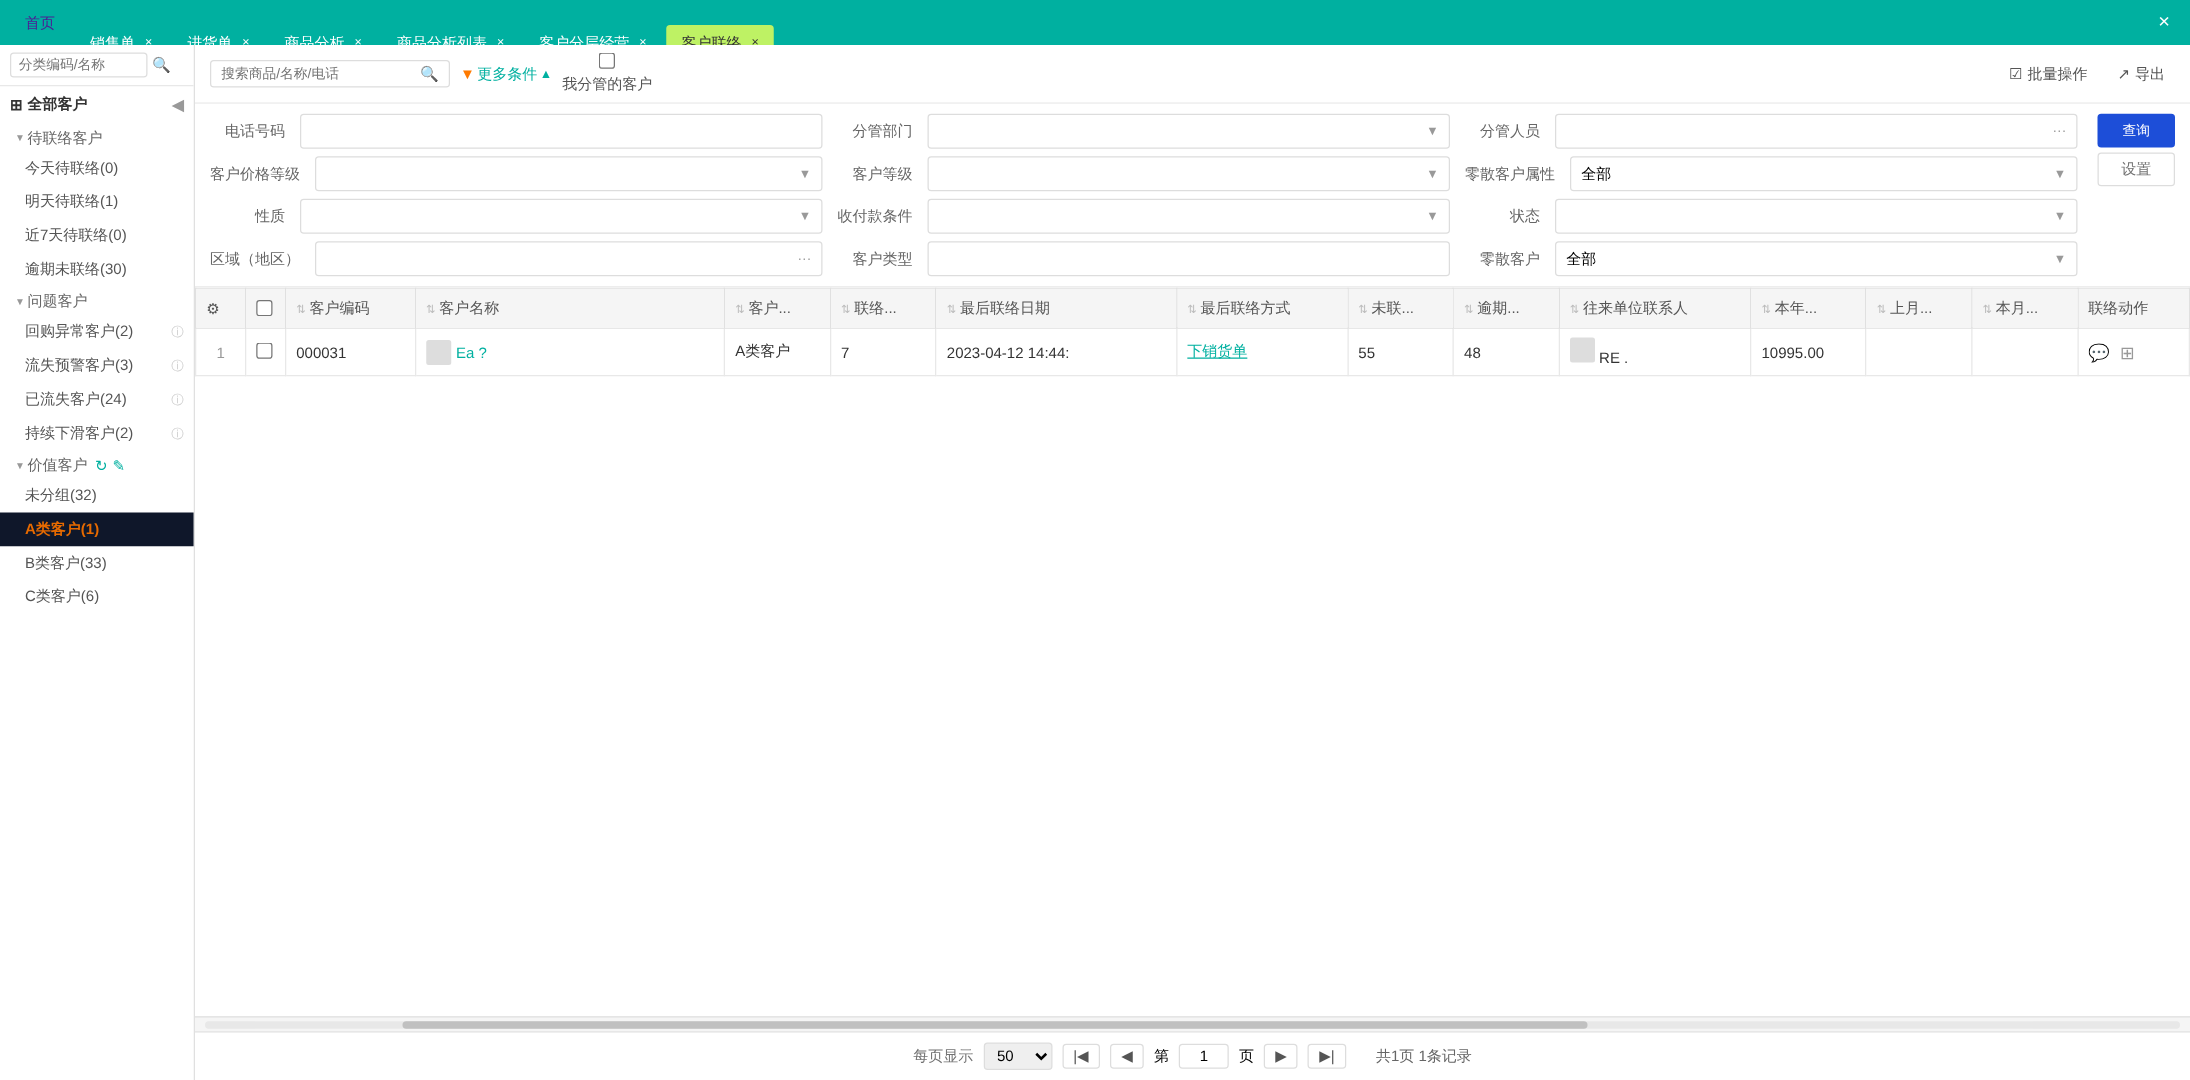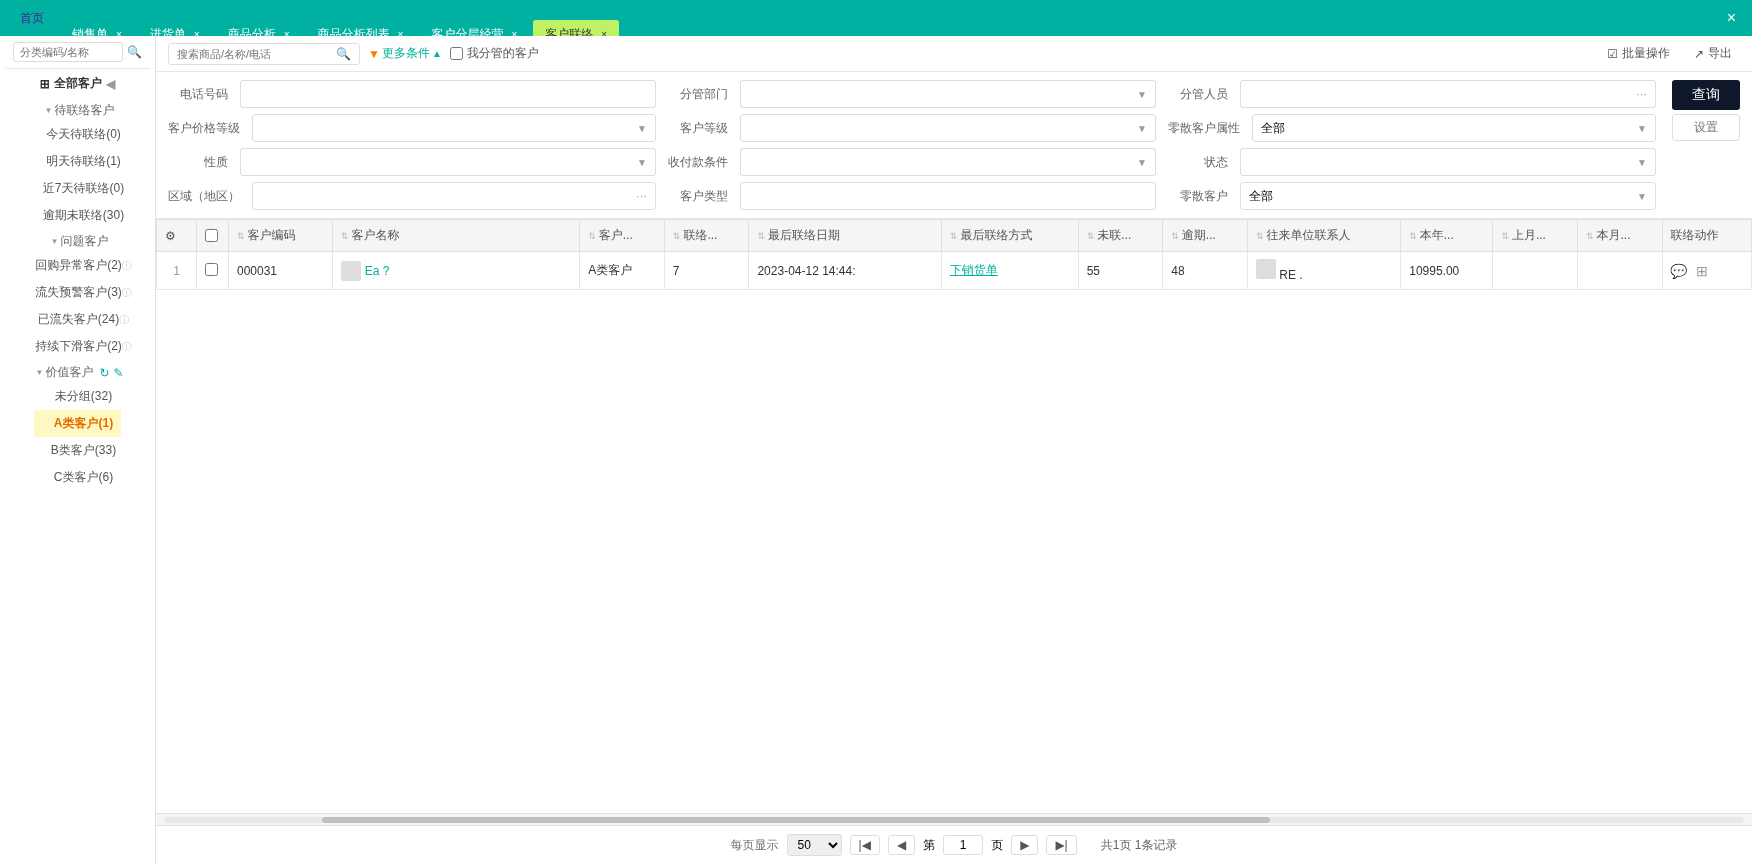--- a/index.html
+++ b/index.html
@@ -40,21 +40,20 @@
 
     
     .sidebar {
       width: 156px;
       background: #fff;
       border-right: 1px solid #e0e0e0;
       display: flex;
       flex-direction: column;
       overflow-y: auto;
       flex-shrink: 0;
-      align-items: center;
     }
     .sidebar-search {
       display: flex;
       align-items: center;
       padding: 6px 8px;
       border-bottom: 1px solid #e8e8e8;
       gap: 4px;
     }
     .sidebar-search input {
       border: 1px solid #ddd;
@@ -88,21 +87,21 @@
     .sidebar-group-label .triangle { font-size: 8px; color: #999; }
 
     .sidebar-item {
       padding: 5px 8px 5px 20px;
       color: #555;
       cursor: pointer;
       display: flex;
       align-items: center;
       justify-content: space-between;
     }
-    .sidebar-item.active { background: #fef9c3; color: #e66a00; font-weight: bold; }
+    .sidebar-item.active { background: #0f172a; color: #e66a00; font-weight: bold; }
     .sidebar-item .info-icon { color: #ccc; font-size: 10px; }
 
     
     .content-area {
       flex: 1;
       display: flex;
       flex-direction: column;
       background: #f5f5f5;
       overflow: hidden;
     }
@@ -137,20 +136,21 @@
       align-items: center;
       color: #00b0a0;
       cursor: pointer;
       gap: 2px;
     }
     .my-customers {
       display: flex;
       align-items: center;
       gap: 4px;
       color: #555;
+      flex-direction: column;
     }
     .my-customers input[type=checkbox] { cursor: pointer; }
     .filter-spacer { flex: 1; }
     .batch-op-btn, .export-btn {
       display: flex;
       align-items: center;
       gap: 4px;
       color: #555;
       cursor: pointer;
       padding: 3px 8px;
@@ -201,27 +201,27 @@
       border-radius: 3px;
       padding: 4px 8px;
       min-height: 28px;
       display: flex;
       align-items: center;
       background: #fff;
     }
 
     
     .query-btn {
-      background: #0f172a;
+      background: #1d4ed8;
       color: #fff;
       border: none;
       border-radius: 3px;
       padding: 6px 20px;
       cursor: pointer;
-      font-size: 14px;
+      font-size: 11px;
     }
     .settings-btn {
       background: #fff;
       color: #737373;
       border: 1px solid #ddd;
       border-radius: 3px;
       padding: 4px 16px;
       cursor: pointer;
       font-size: 12px;
     }

